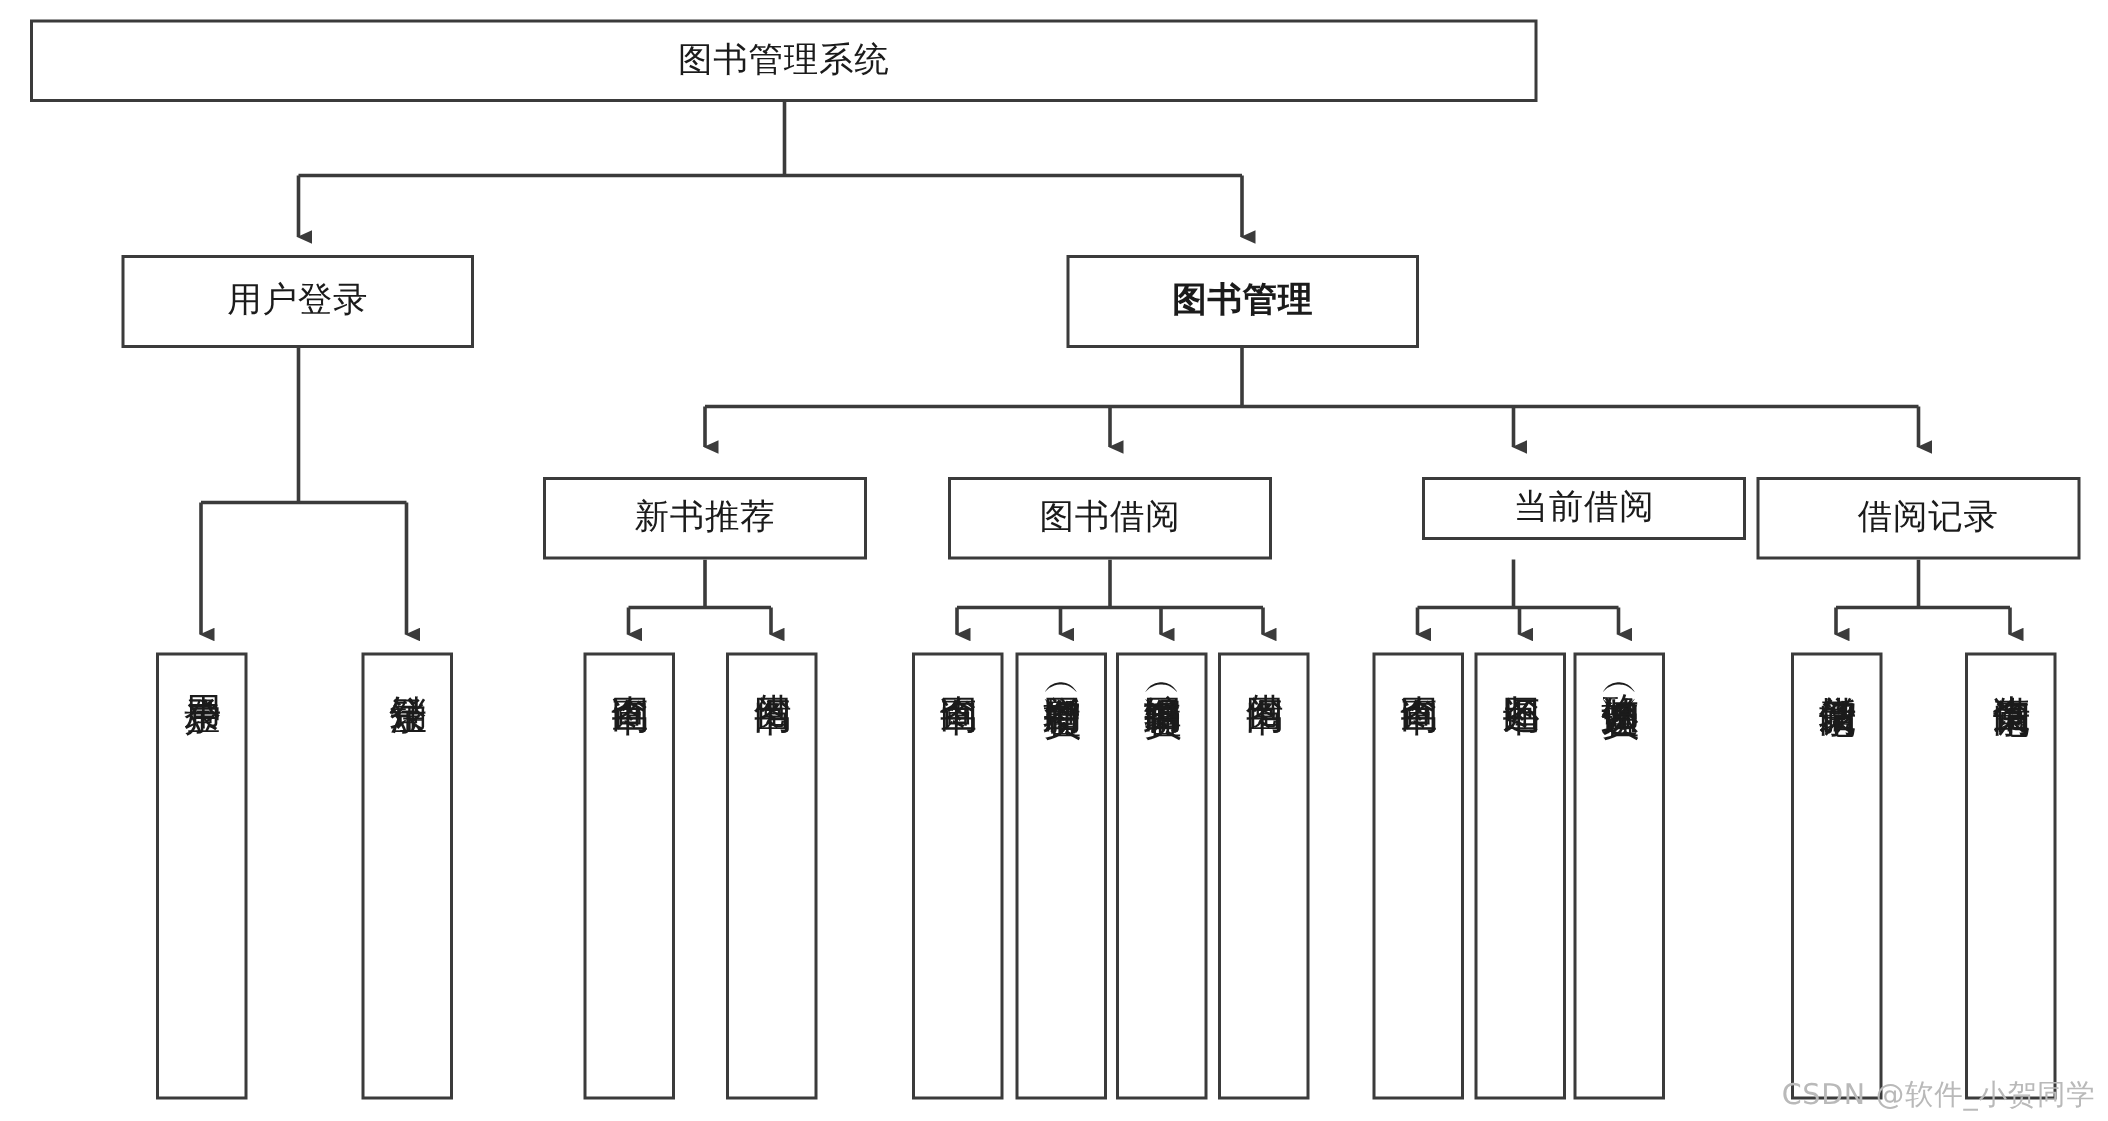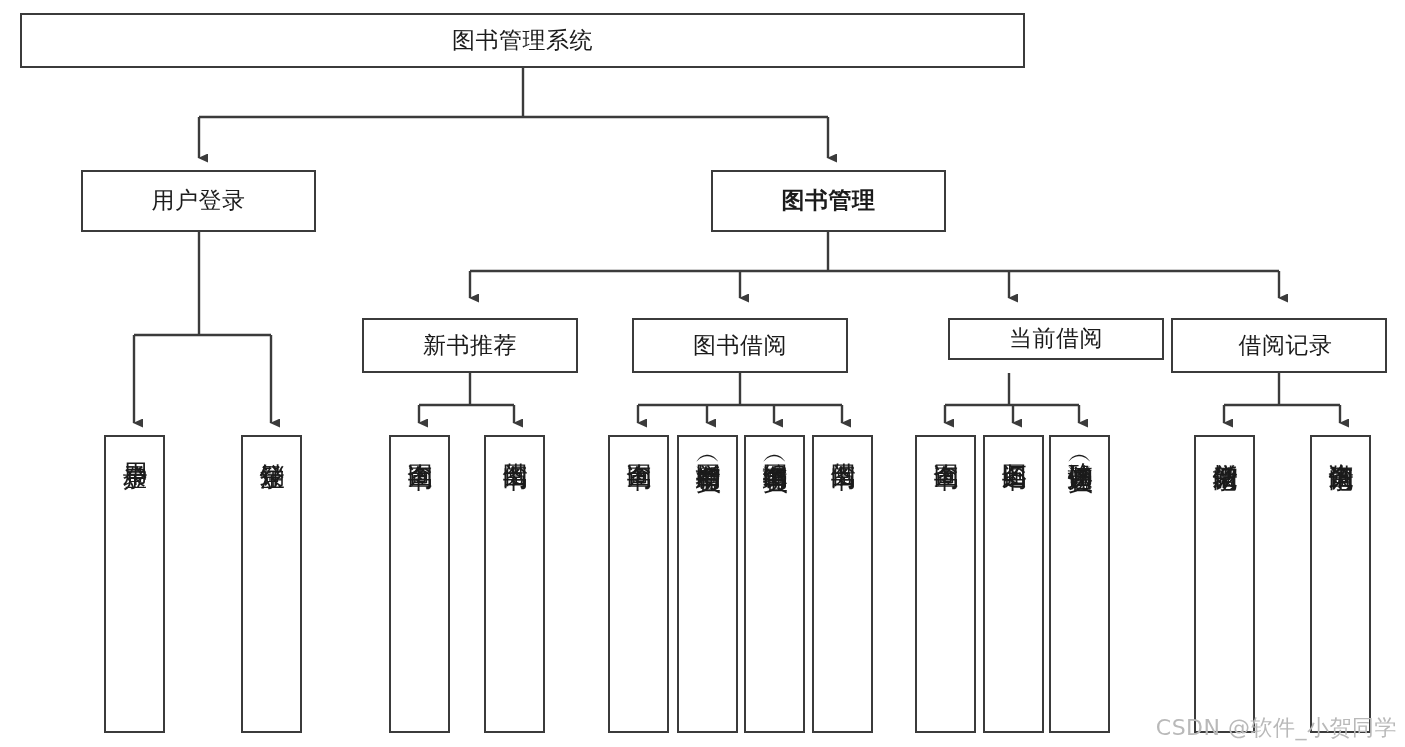--- a/index.html
+++ b/index.html
@@ -55,21 +55,21 @@
     text-orientation: upright;
     font-size: 25px;
     letter-spacing: 1px;
     line-height: 1.05;
     margin: 0 auto;
   }
   #watermark {
     position: absolute;
     right: 8px;
     bottom: 4px;
-    font-size: 22px;
+    font-size: 19px;
     color: #b9b9b9;
     letter-spacing: 0.5px;
     white-space: nowrap;
     user-select: none;
   }
 </style>
 </head>
 <body>
 
 <div id="diagram-root">

